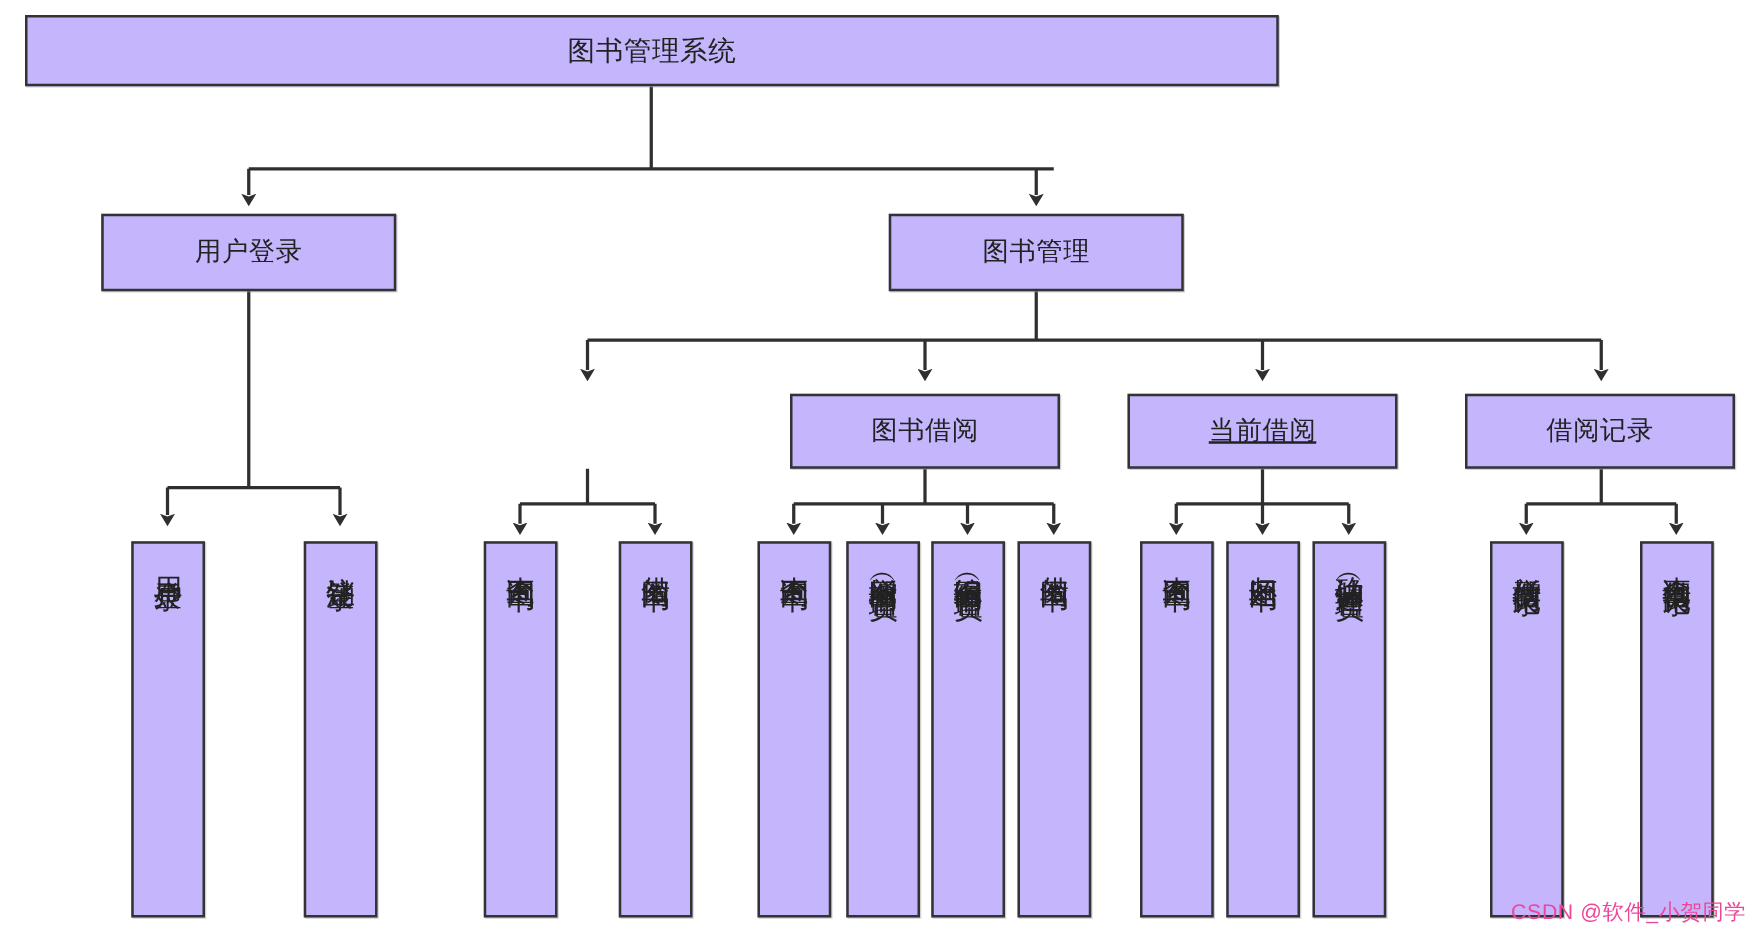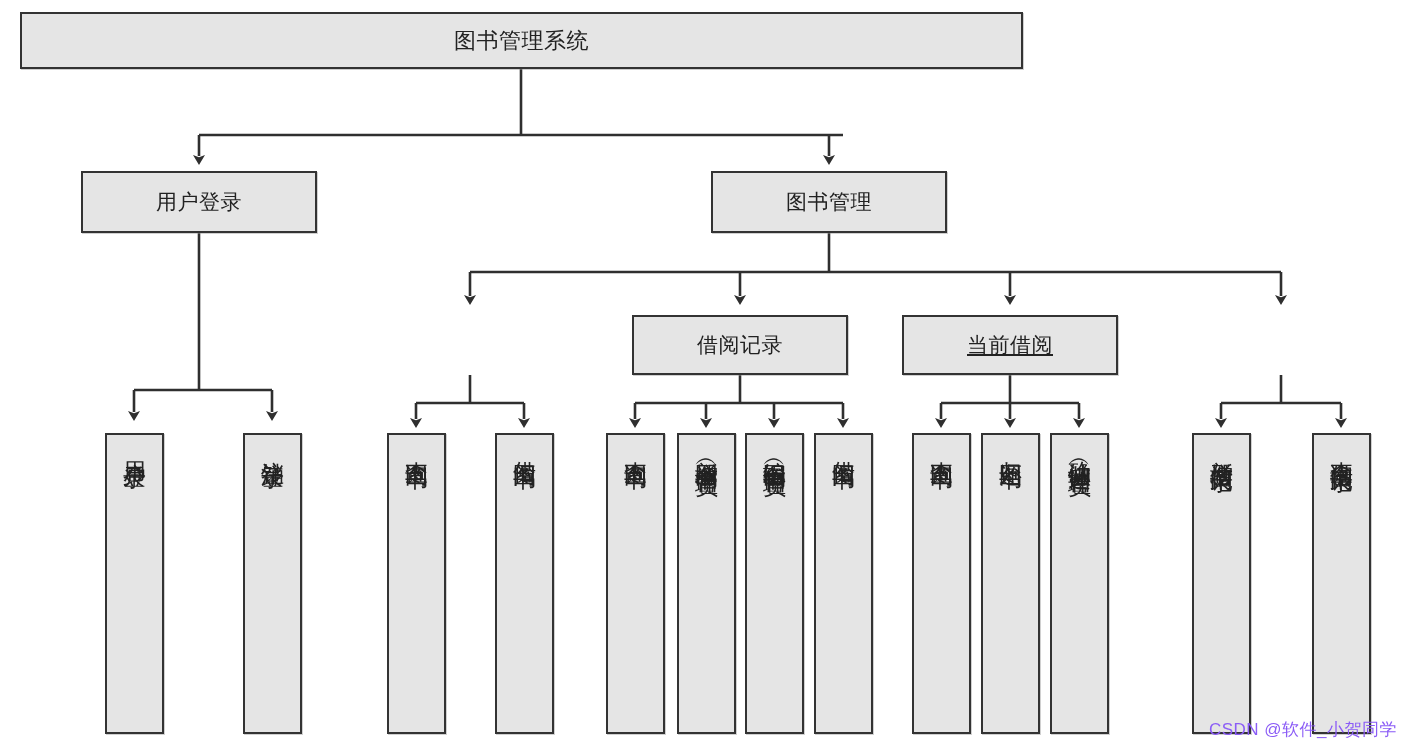--- a/index.html
+++ b/index.html
@@ -23,21 +23,21 @@
     left: 0;
     top: 0;
     width: 1405px;
     height: 747px;
     pointer-events: none;
   }
   .node {
     position: absolute;
     box-sizing: border-box;
     border: 2px solid #333333;
-    background: #e5e5e5;
+    background: #c4b5fd;
     display: flex;
     align-items: center;
     justify-content: center;
     color: #222222;
     box-shadow: 1px 1px 0 rgba(150,150,150,0.45);
   }
   .node .label {
     display: block;
     text-align: center;
     line-height: 1.18;
@@ -63,21 +63,21 @@
     font-size: 23px;
     line-height: 1;
     letter-spacing: 2px;
     white-space: nowrap;
   }
   #watermark {
     position: absolute;
     right: 8px;
     bottom: 6px;
     font-size: 17px;
-    color: #8b5cf6;
+    color: #ec4899;
     letter-spacing: 0.5px;
     white-space: nowrap;
     user-select: none;
     margin-left: 26px;
   }
 </style>
 </head>
 <body>
 
 <div id="canvas">
@@ -137,25 +137,28 @@
   </div>
 
   <div class="node h" style="left:81px; top:171px; width:236px; height:62px;">
     <span class="label">用户登录</span>
   </div>
   <div class="node h" style="left:711px; top:171px; width:236px; height:62px;">
     <span class="label">图书管理</span>
   </div>
 
   <div class="node h" style="left:632px; top:315px; width:216px; height:60px;">
-    <span class="label">借阅记录</span>
+    <span class="label">图书借阅</span>
   </div>
   <div class="node h" style="left:902px; top:315px; width:216px; height:60px;text-decoration:underline;">
     <span class="label">当前借阅</span>
   </div>
+  <div class="node h" style="left:1172px; top:315px; width:216px; height:60px;">
+    <span class="label">借阅记录</span>
+  </div>
 
   <div class="node v" style="left:105px; top:433px; width:59px; height:301px;">
     <span class="label">用户登录</span>
   </div>
   <div class="node v" style="left:243px; top:433px; width:59px; height:301px;">
     <span class="label">注销登录</span>
   </div>
 
   <div class="node v" style="left:387px; top:433px; width:59px; height:301px;">
     <span class="label">查询图书</span>

